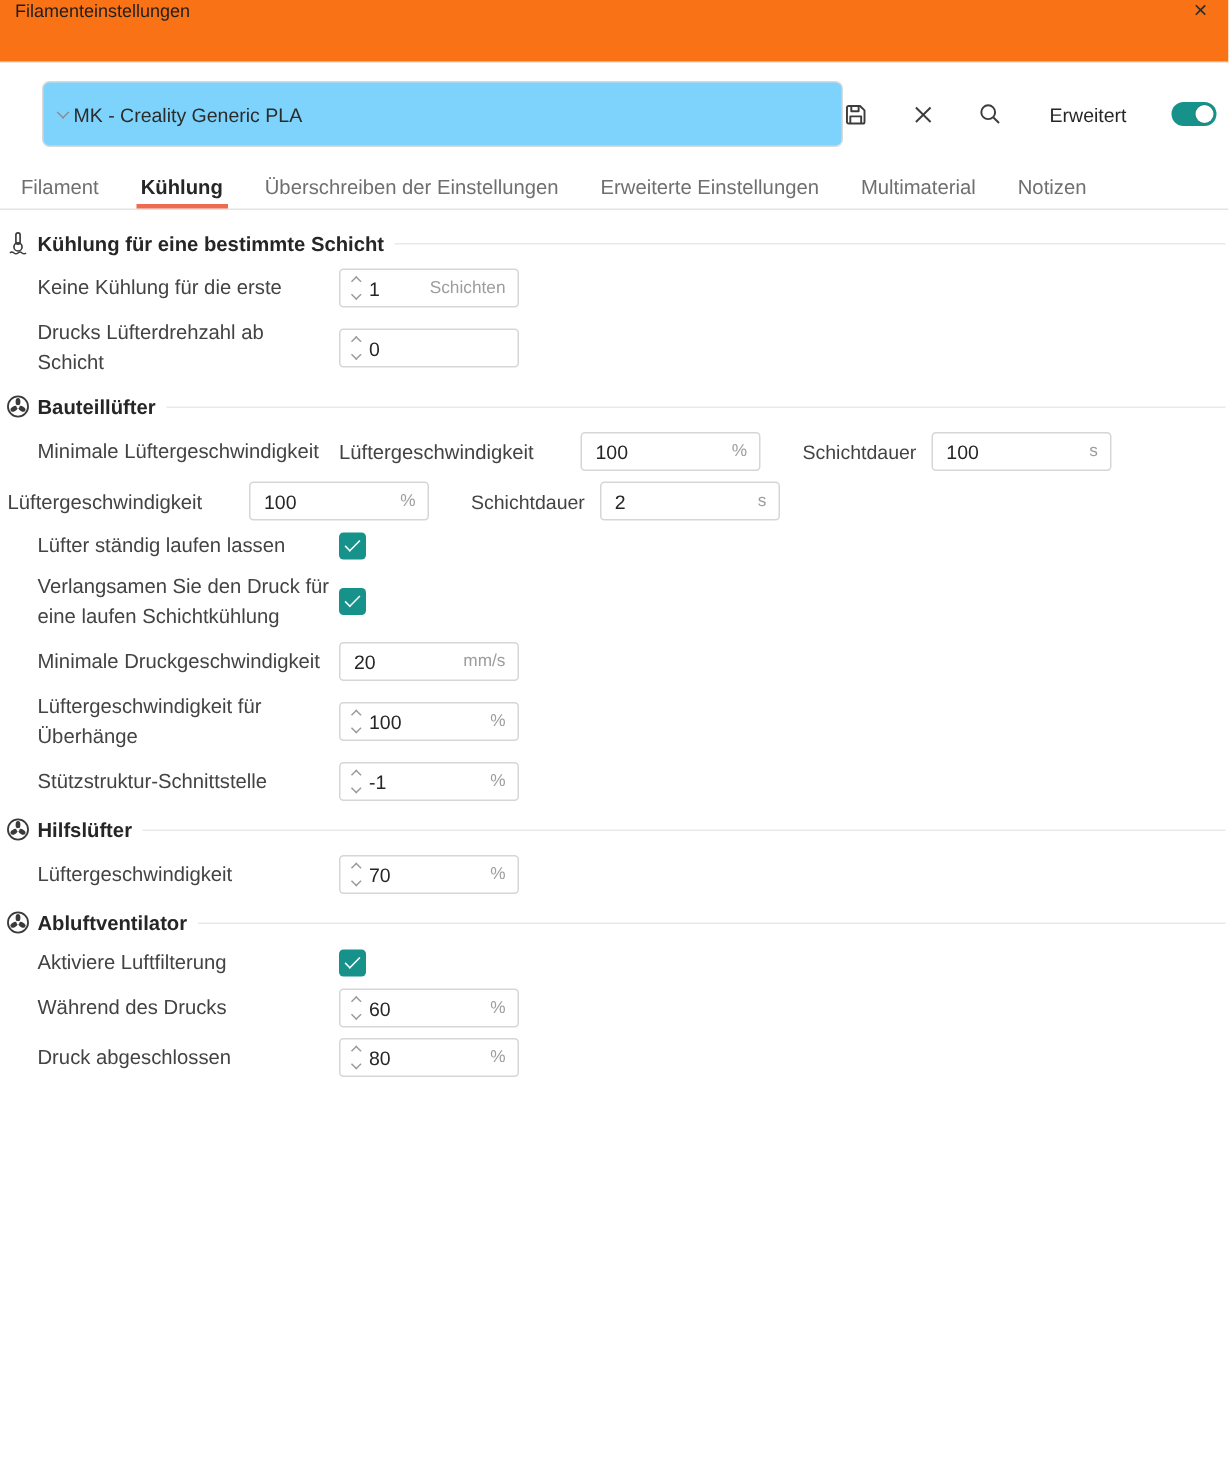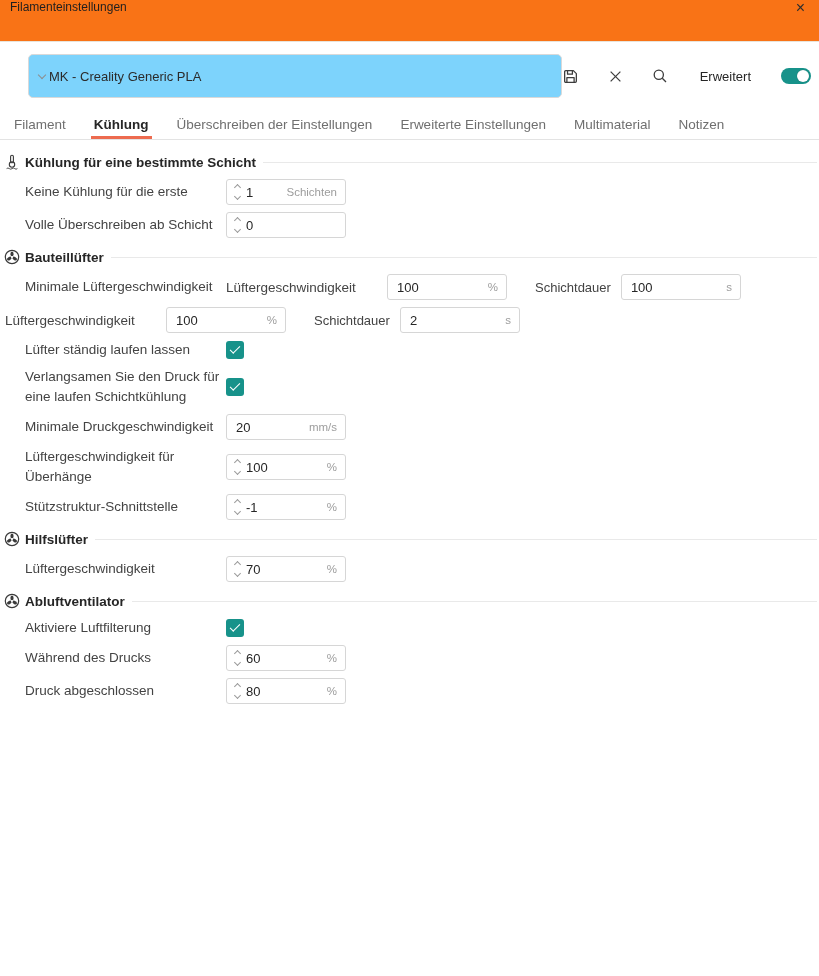--- a/index.html
+++ b/index.html
@@ -135,21 +135,21 @@
             <span class="chev-up"></span>
             <span class="chev-dn"></span>
           </span>
         <span class="value">1</span>
         <span class="unit">Schichten</span>
       </div>
     </div>
   </div>
 
   <div class="row">
-    <div class="row-label">Volle Überschreiben ab Schicht</div>
+    <div class="row-label">Drucks Lüfterdrehzahl ab Schicht</div>
     <div class="ctrl">
       <div class="box">
         <span class="spin">
             <span class="chev-up"></span>
             <span class="chev-dn"></span>
           </span>
         <span class="value">0</span>
         <span class="unit"></span>
       </div>
     </div>

